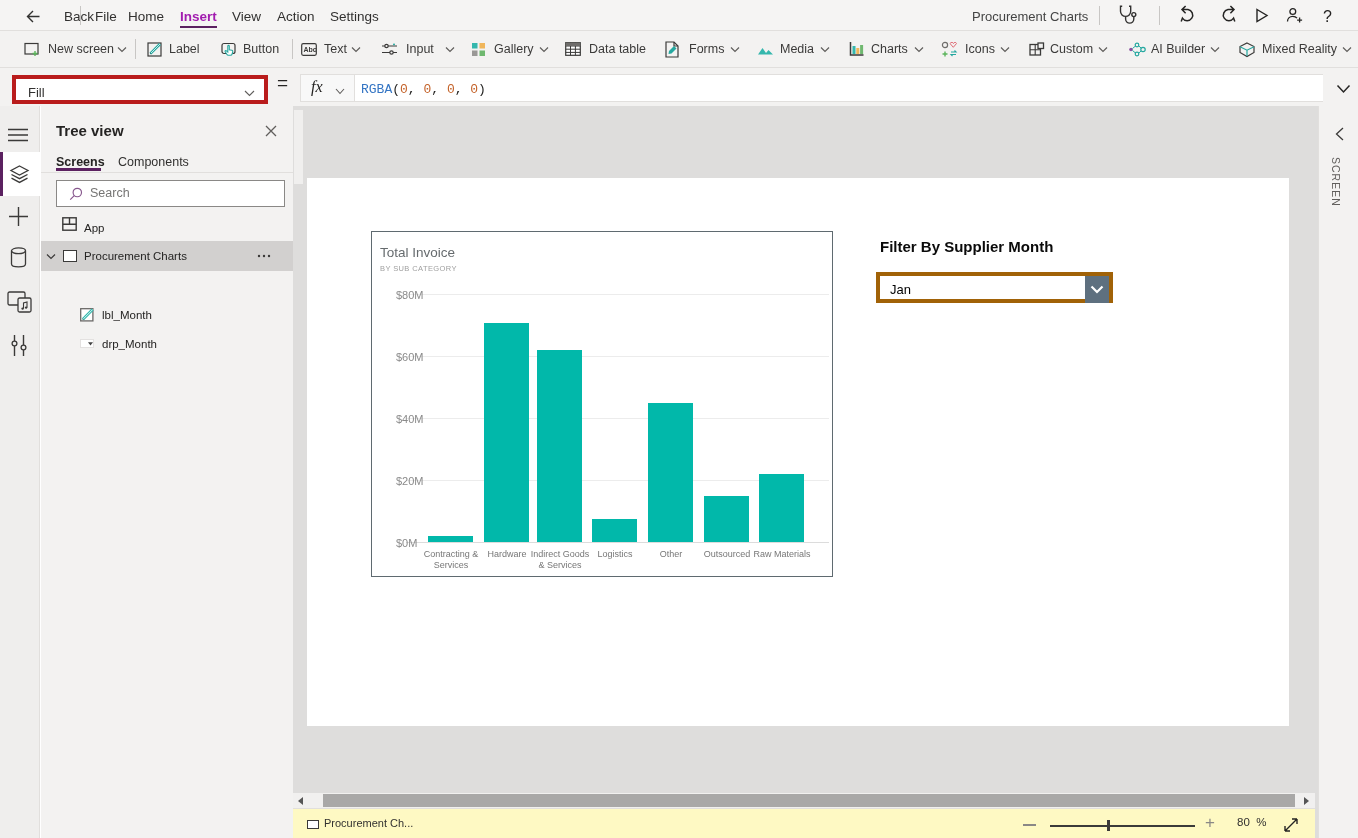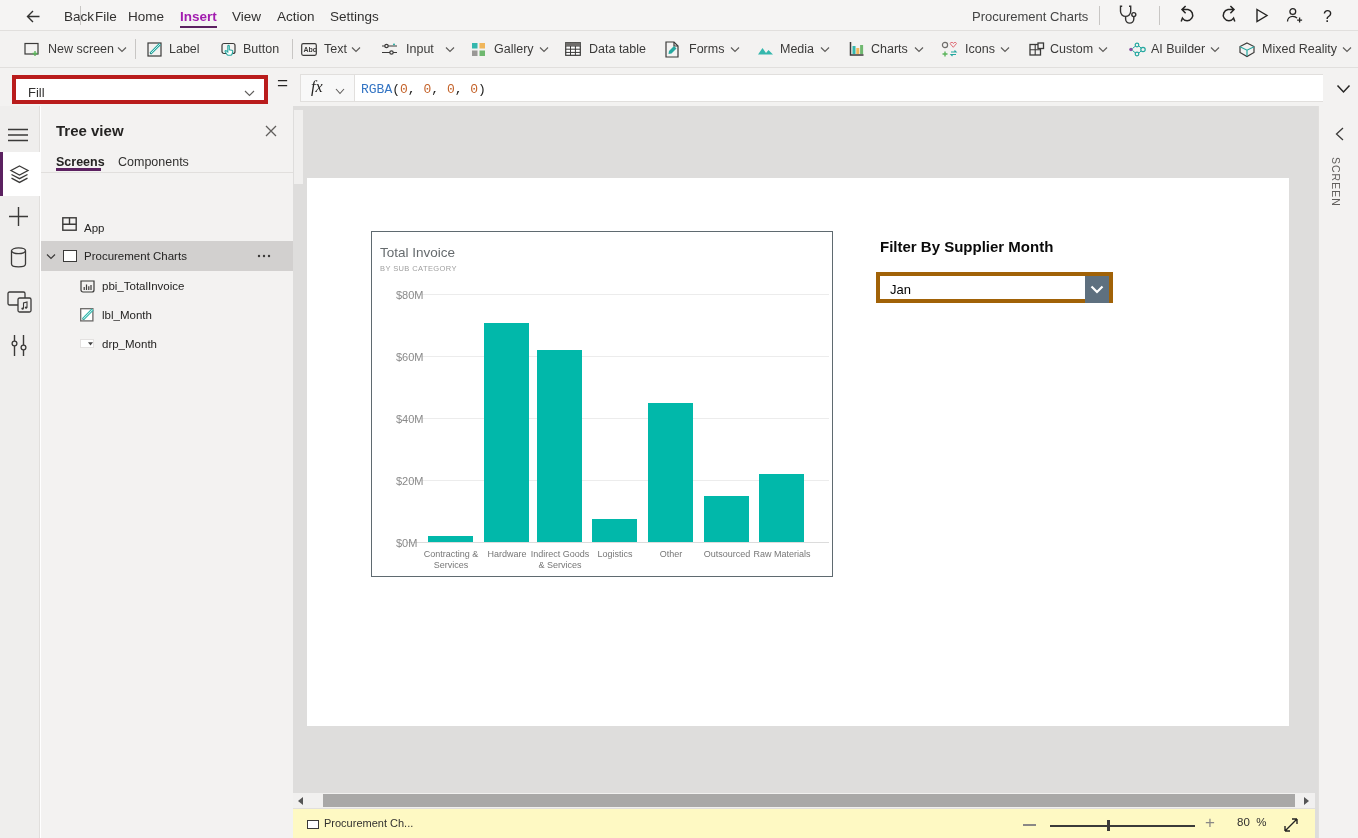--- a/index.html
+++ b/index.html
@@ -251,45 +251,45 @@
 </div>
 <div id="treepanel" class="abs">
   <div style="position:absolute;left:15px;top:16px;font-size:15px;font-weight:bold;color:#252423;">Tree view</div>
   <svg class="abs" style="left:224px;top:19px;" width="12" height="12" viewBox="0 0 12 12">
       <path d="M1 1 L11 11 M11 1 L1 11" stroke="#605e5c" stroke-width="1.3"></path>
     </svg>
   <div style="position:absolute;left:15px;top:49px;font-size:12.5px;font-weight:bold;color:#252423;">Screens</div>
   <div style="position:absolute;left:15px;top:62px;width:45px;height:2.5px;background:#5b2160;"></div>
   <div style="position:absolute;left:77px;top:49px;font-size:12.5px;color:#323130;">Components</div>
   <div style="position:absolute;left:0;top:66px;width:252px;height:1px;background:#e1dfdd;"></div>
+  <div style="position:absolute;left:15px;top:74px;width:229px;height:27px;background:#fff;border:1px solid #8a8886;">
+    <svg class="abs" style="left:12px;top:6px;" width="14" height="14" viewBox="0 0 14 14">
+        <circle cx="8.3" cy="5.5" r="4.2" fill="none" stroke="#86568c" stroke-width="1.15"></circle>
+        <path d="M5.2 8.7 L1.2 12.7" stroke="#86568c" stroke-width="1.15"></path>
+      </svg>
+    <div style="position:absolute;left:33px;top:0;line-height:25px;font-size:12.5px;color:#767574;">Search</div>
+  </div>
   <div class="trow" style="top:108px;">
     <svg class="abs" style="left:21px;top:3px;" width="15" height="14" viewBox="0 0 15 14">
         <rect x="0.8" y="0.8" width="13.4" height="12.4" fill="none" stroke="#3b3a39" stroke-width="1.4"></rect>
         <path d="M7.5 0.8 V7.3 M0.8 7.3 H14.2" stroke="#3b3a39" stroke-width="1.4"></path>
       </svg>
     <div style="position:absolute;left:43px;line-height:29px;">App</div>
   </div>
   <div class="trow" style="top:135px;height:30px;background:#d2d0cf;">
     <svg class="abs" style="left:5px;top:12px;" width="10" height="7" viewBox="0 0 10 7">
         <path d="M1 1.5 L5 5.5 L9 1.5" fill="none" stroke="#3b3a39" stroke-width="1.2"></path>
       </svg>
     <div style="position:absolute;left:22px;top:9px;width:14px;height:12px;background:#fff;border:1.5px solid #3b3a39;"></div>
     <div style="position:absolute;left:43px;line-height:30px;">Procurement Charts</div>
     <svg class="abs" style="left:216px;top:13px;" width="14" height="4" viewBox="0 0 14 4">
         <circle cx="2" cy="2" r="1.2" fill="#3b3a39"></circle>
         <circle cx="7" cy="2" r="1.2" fill="#3b3a39"></circle>
         <circle cx="12" cy="2" r="1.2" fill="#3b3a39"></circle>
       </svg>
-  </div>
-  <div class="trow" style="top:166px;">
-    <svg class="abs" style="left:39px;top:8px;" width="15" height="13" viewBox="0 0 15 13">
-        <path d="M1 1 h13 v9 a2 2 0 0 1 -2 2 h-9 a2 2 0 0 1 -2 -2 z" fill="none" stroke="#3b3a39" stroke-width="1.2"></path>
-        <path d="M4.2 10 v-3 M6.5 10 v-5.5 M8.8 10 v-3.8 M11 10 v-5" stroke="#3b3a39" stroke-width="1.2"></path>
-      </svg>
-    <div style="position:absolute;left:61px;line-height:29px;">pbi_TotalInvoice</div>
   </div>
   <div class="trow" style="top:195px;">
     <svg class="abs" style="left:39px;top:7px;" width="15" height="14" viewBox="0 0 15 14">
         <rect x="0.7" y="0.7" width="12.2" height="12.2" fill="#fff" stroke="#6a6967" stroke-width="1.3"></rect>
         <path d="M3 11.2 L12.6 1.6" stroke="#35b7ad" stroke-width="2.8" fill="none"></path>
         <path d="M3 11.2 L12.6 1.6" stroke="#eafffd" stroke-width="0.9" fill="none"></path>
         <path d="M2.4 11.8 L4 11.5 L2.8 10.3 Z" fill="#1b6e68"></path>
       </svg>
     <div style="position:absolute;left:61px;line-height:29px;">lbl_Month</div>
   </div>

